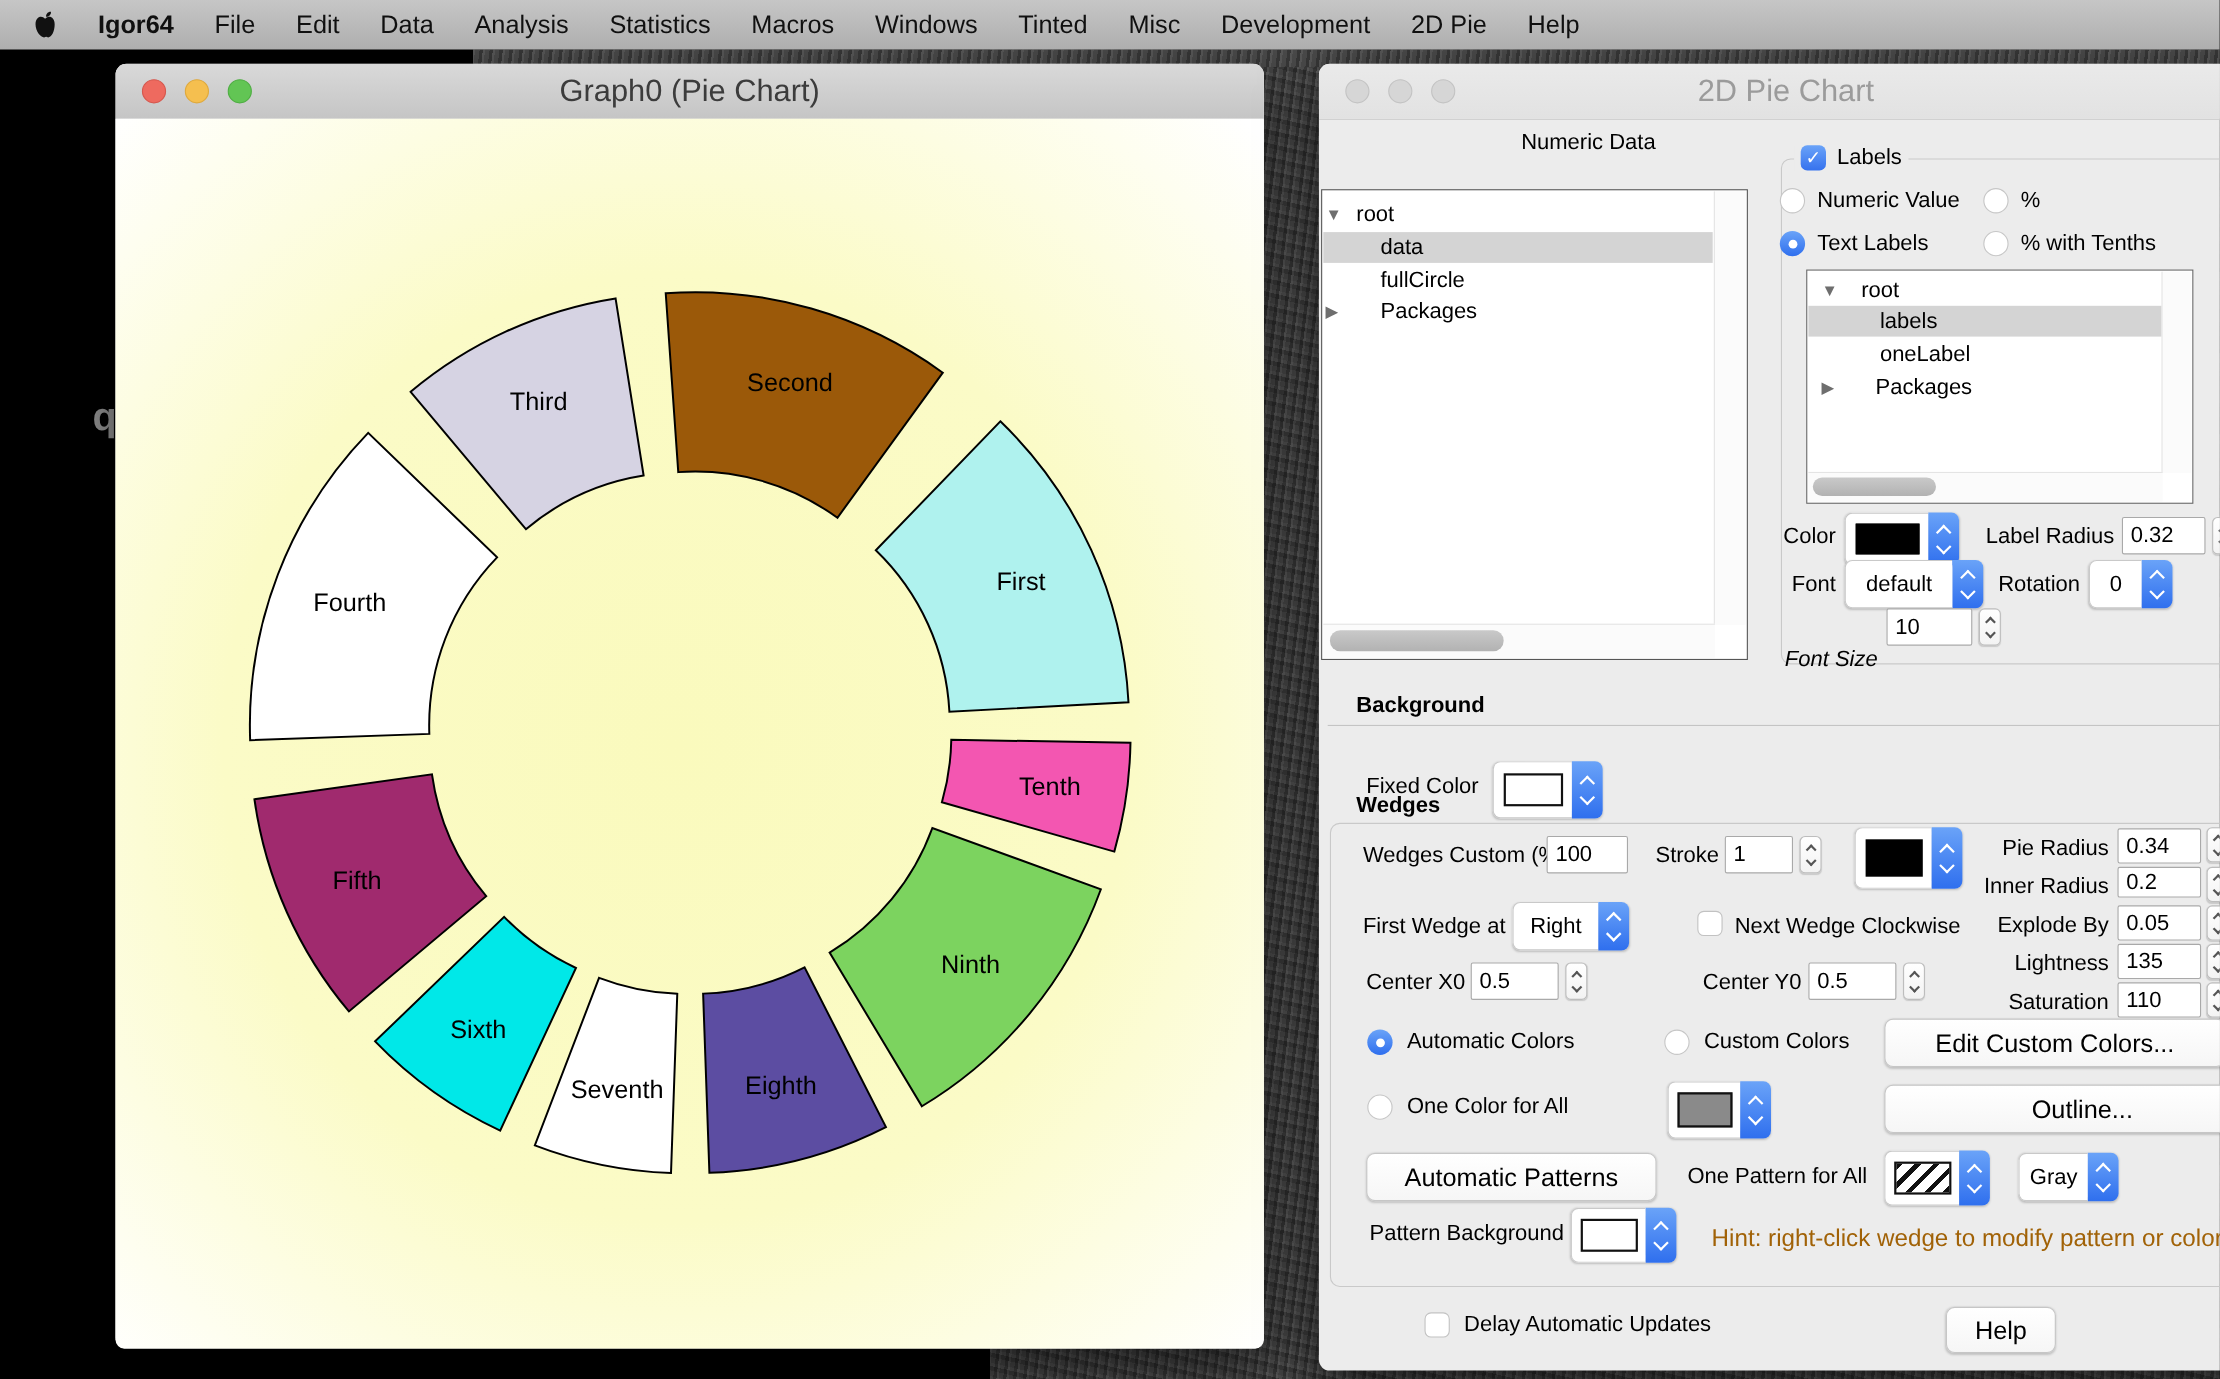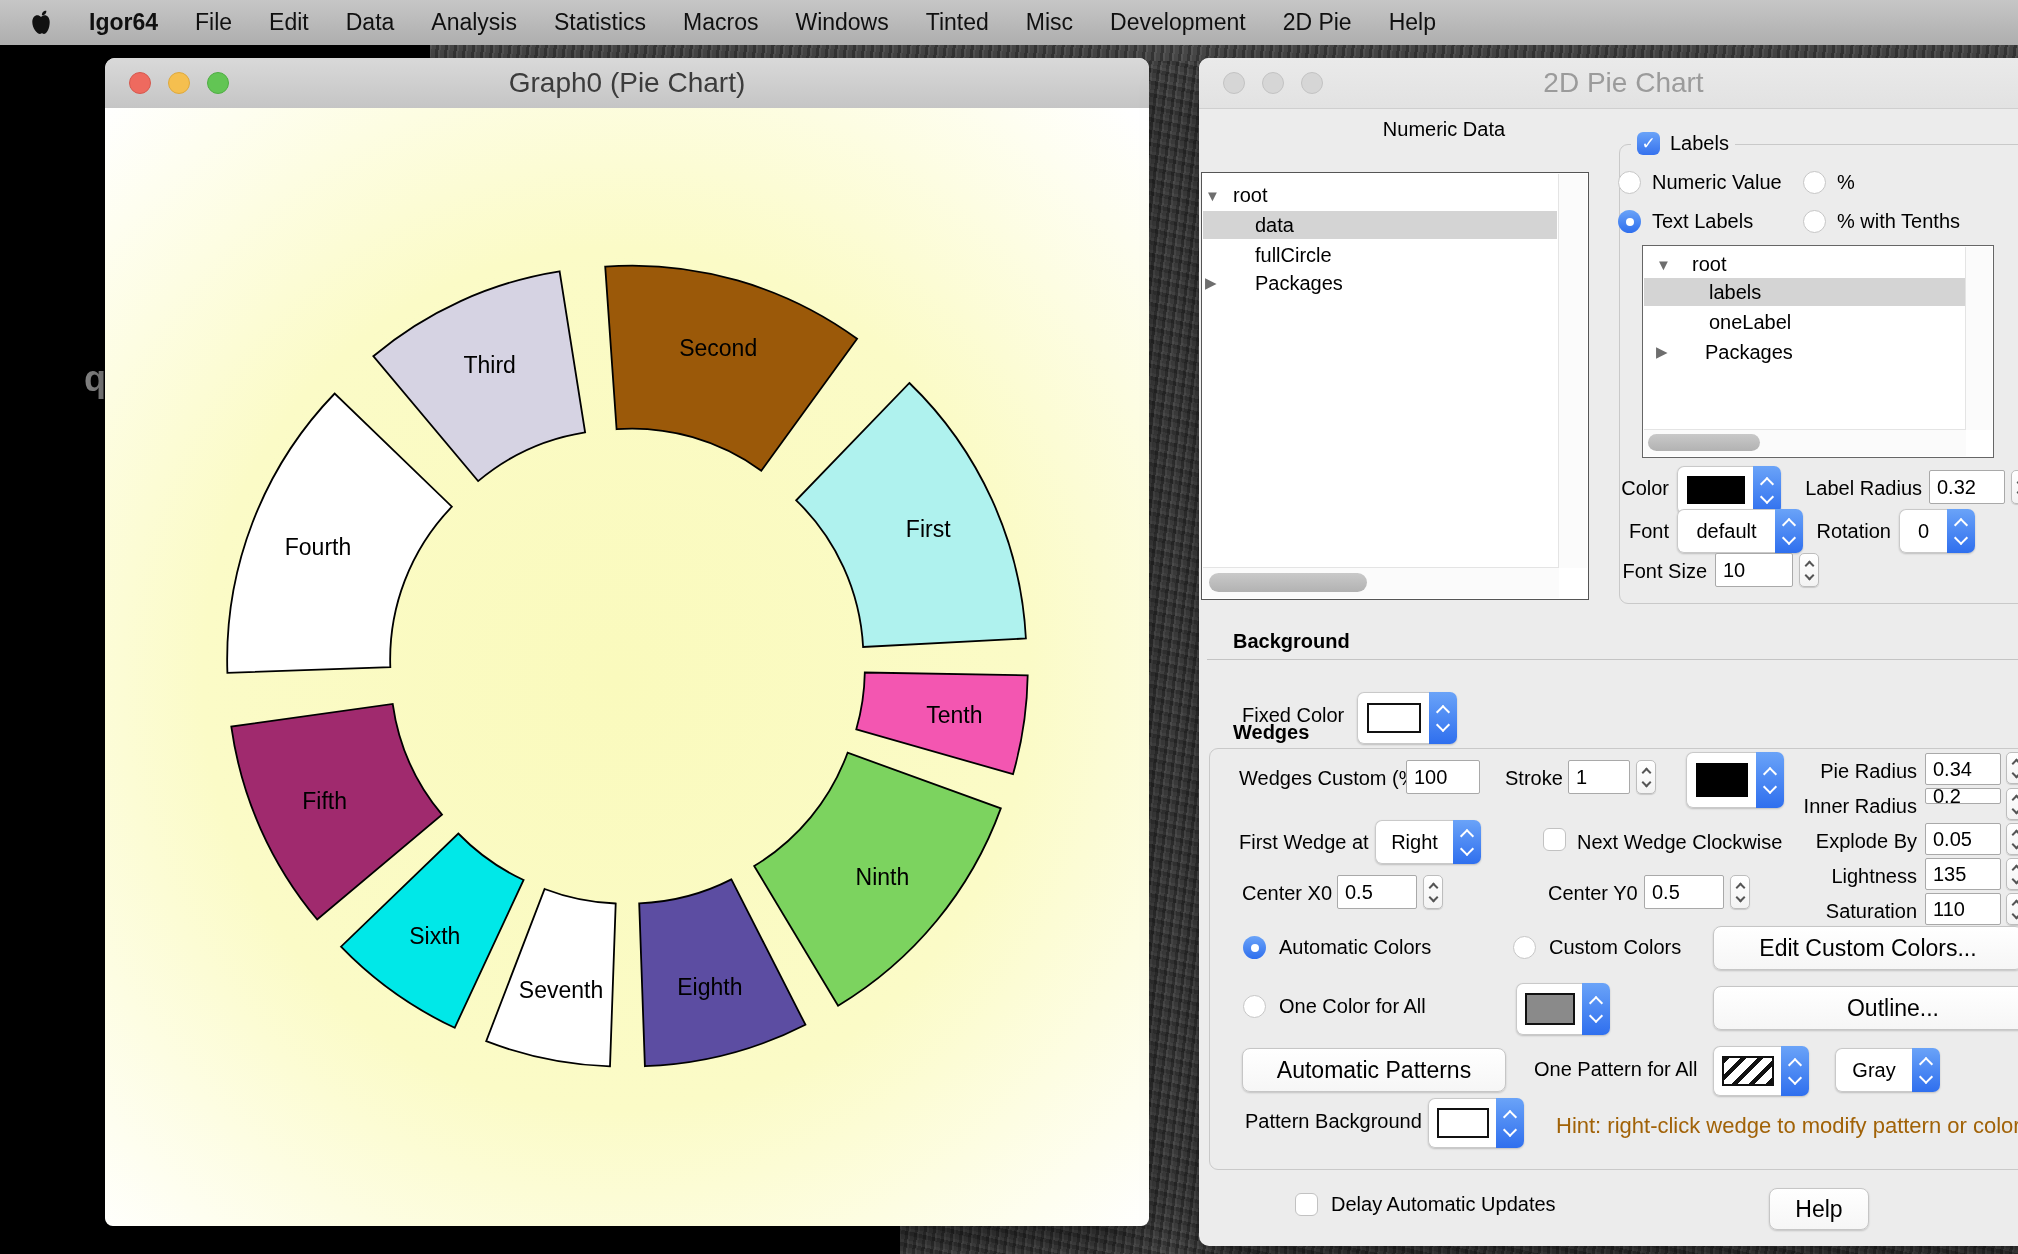--- a/index.html
+++ b/index.html
@@ -244,21 +244,21 @@
   </div>
   <div class="abs lbl r" style="left:610px;top:462px;width:82px;">Rotation</div>
   <div class="abs popup" style="left:700px;top:451px;width:76px;height:44px;">
     <div class="body">0</div>
     <div class="chevs">
         <i class="chv up"></i>
         <i class="chv dn"></i>
       </div>
   </div>
 
-  <div class="abs lbl r" style="left:408px;top:502px;width:100px;">Font Size</div>
+  <div class="abs lbl r" style="left:408px;top:530px;width:100px;font-style:italic;">Font Size</div>
   <div class="abs fld" style="left:516px;top:495px;width:78px;height:34px;">10</div>
   <div class="abs stepper" style="left:600px;top:495px;">
       <i class="chv up"></i>
       <i class="chv dn"></i>
     </div>
 
   <div class="abs sec" style="left:34px;top:572px;">Background</div>
   <div class="abs divider" style="left:8px;top:601px;width:838px;"></div>
   <div class="abs lbl" style="left:43px;top:646px;">Fixed Color</div>
   <div class="abs popup" style="left:158px;top:634px;width:100px;height:52px;">
@@ -292,21 +292,21 @@
       </div>
   </div>
   <div class="abs lbl r" style="left:590px;top:702px;width:128px;">Pie Radius</div>
   <div class="abs fld" style="left:726px;top:695px;width:76px;height:32px;">0.34</div>
   <div class="abs stepper" style="left:807px;top:694px;height:32px;">
       <i class="chv up"></i>
       <i class="chv dn"></i>
     </div>
 
   <div class="abs lbl r" style="left:590px;top:737px;width:128px;">Inner Radius</div>
-  <div class="abs fld" style="left:726px;top:730px;width:76px;height:16px;">0.2</div>
+  <div class="abs fld" style="left:726px;top:730px;width:76px;height:28px;">0.2</div>
   <div class="abs stepper" style="left:807px;top:730px;height:32px;">
       <i class="chv up"></i>
       <i class="chv dn"></i>
     </div>
 
   <div class="abs lbl" style="left:40px;top:773px;">First Wedge at</div>
   <div class="abs popup" style="left:176px;top:762px;width:106px;height:44px;">
     <div class="body">Right</div>
     <div class="chevs">
         <i class="chv up"></i>
@@ -378,21 +378,21 @@
   <div class="abs lbl" style="left:335px;top:1000px;">One Pattern for All</div>
   <div class="abs popup" style="left:514px;top:988px;width:96px;height:50px;">
     <div class="body">
         <div class="swatch" style="width:52px;height:30px;border:2px solid #111;background:repeating-linear-gradient(135deg,#111 0 4px,#fff 4px 12px);"></div>
       </div>
     <div class="chevs">
         <i class="chv up"></i>
         <i class="chv dn"></i>
       </div>
   </div>
-  <div class="abs popup" style="left:636px;top:990px;width:105px;height:44px;">
+  <div class="abs popup" style="left:636px;top:990px;width:91px;height:44px;">
     <div class="body">Gray</div>
     <div class="chevs">
         <i class="chv up"></i>
         <i class="chv dn"></i>
       </div>
   </div>
 
   <div class="abs lbl" style="left:46px;top:1052px;">Pattern Background</div>
   <div class="abs popup" style="left:229px;top:1040px;width:96px;height:50px;">
     <div class="body">

